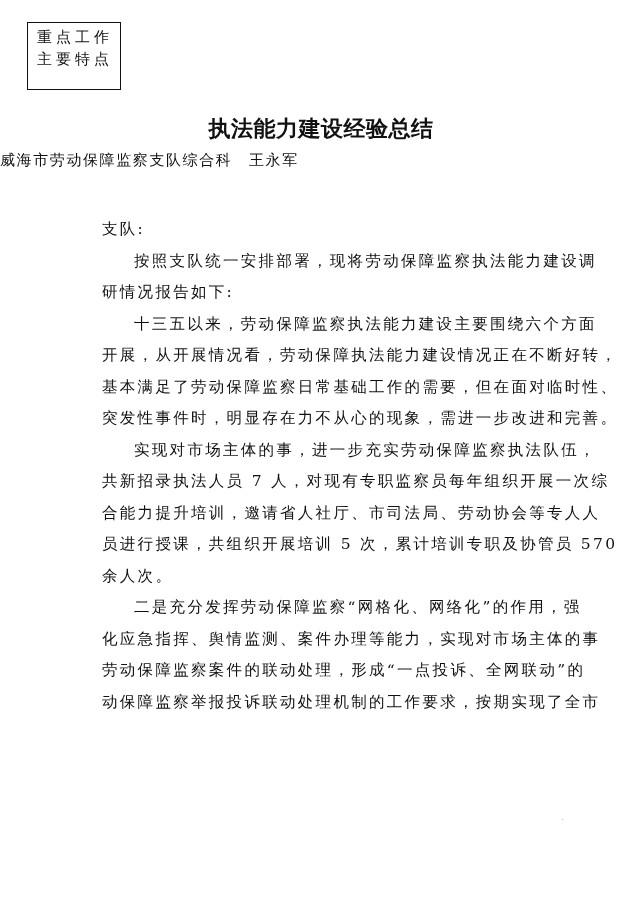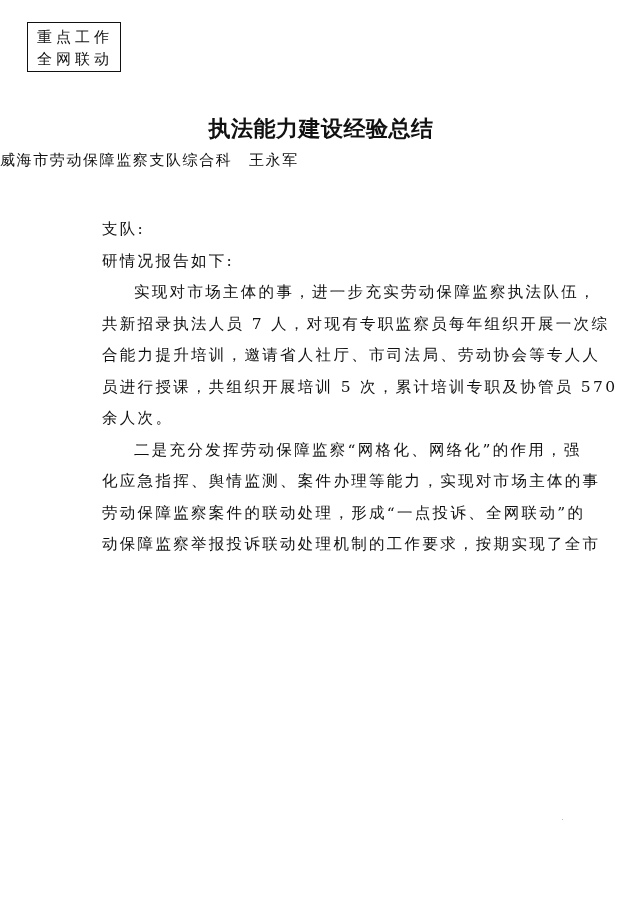--- a/index.html
+++ b/index.html
@@ -2,21 +2,21 @@
 <html><head>
 <meta charset="utf-8">
 <style>
   html, body { margin: 0; padding: 0; }
   body {
     width: 642px; height: 908px; background: #ffffff; position: relative;
     overflow: hidden; color: #111111;
     font-family: "DejaVu Serif", "Liberation Serif", serif;
   }
   .tag-box {
-    position: absolute; left: 27px; top: 22px; width: 94px; height: 50px;
+    position: absolute; left: 27px; top: 22px; width: 94px; height: 68px;
     border: 1.5px solid #111; box-sizing: border-box;
     font-size: 15px; line-height: 22px; letter-spacing: 4px;
     padding: 3px 0 0 9px;
   }
   .tag-box div { white-space: nowrap; }
   .title {
     position: absolute; left: 0; width: 642px; top: 114px; text-align: center;
     font-family: "DejaVu Sans", "Liberation Sans", sans-serif;
     font-weight: bold; font-size: 22px; letter-spacing: 0.5px;
   }
@@ -36,33 +36,40 @@
   }
   .dot {
     position: absolute; left: 562px; top: 819px; width: 1px; height: 1px; background: #bbbbbb;
   }
 </style>
 </head>
 <body>
 
 <div class="tag-box">
   <div>重点工作</div>
-  <div>全网联动</div>
+  <div>主要特点</div>
 </div>
 
 <div class="title">执法能力建设经验总结</div>
 <div class="byline">威海市劳动保障监察支队综合科　王永军</div>
 
 <div class="body">
   <div class="line">支队:</div>
 
   <div>
+    <div class="line indent">按照支队统一安排部署，现将劳动保障监察执法能力建设调</div>
     <div class="line">研情况报告如下:</div>
   </div>
 
+  <div>
+    <div class="line indent">十三五以来，劳动保障监察执法能力建设主要围绕六个方面</div>
+    <div class="line">开展，从开展情况看，劳动保障执法能力建设情况正在不断好转，</div>
+    <div class="line">基本满足了劳动保障监察日常基础工作的需要，但在面对临时性、</div>
+    <div class="line">突发性事件时，明显存在力不从心的现象，需进一步改进和完善。</div>
+  </div>
 
 
   <div>
     <div class="line indent">实现对市场主体的事，进一步充实劳动保障监察执法队伍，</div>
     <div class="line">共新招录执法人员 7 人，对现有专职监察员每年组织开展一次综</div>
     <div class="line">合能力提升培训，邀请省人社厅、市司法局、劳动协会等专人人</div>
     <div class="line">员进行授课，共组织开展培训 5 次，累计培训专职及协管员 570</div>
     <div class="line">余人次。</div>
   </div>
 

